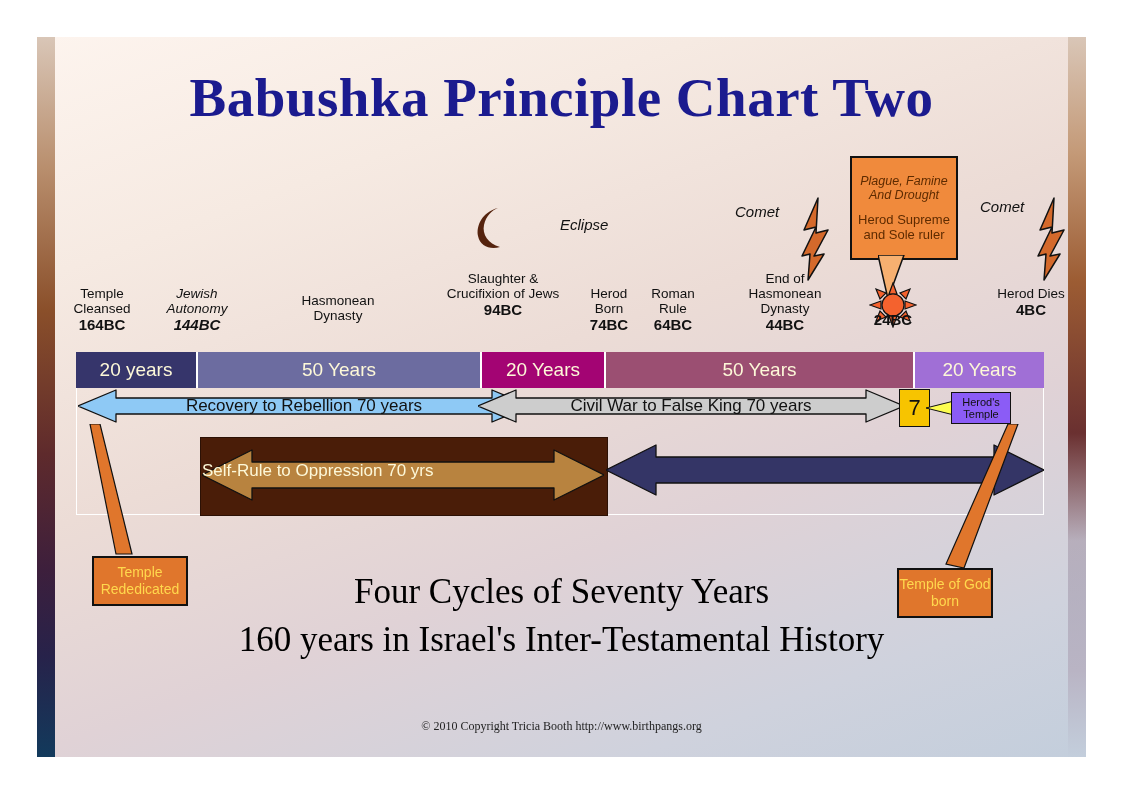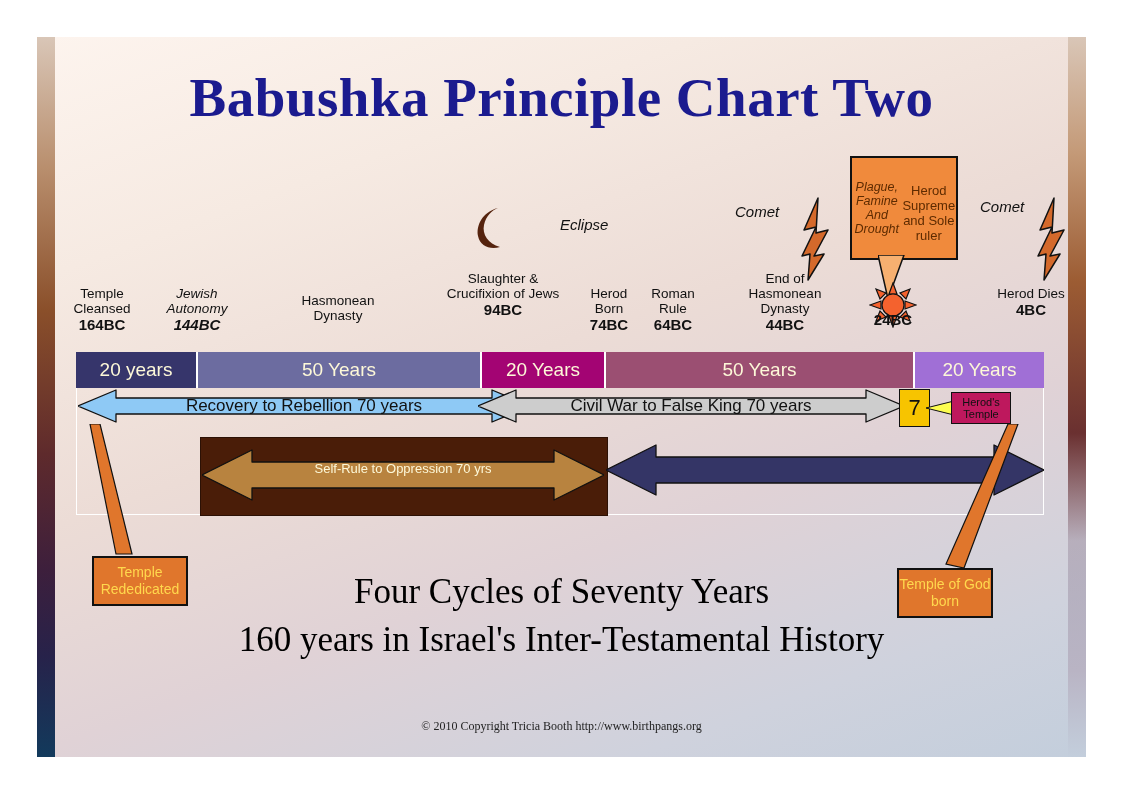--- a/index.html
+++ b/index.html
@@ -74,28 +74,28 @@
 
   
   .seven{
     position:absolute;background:#f7c400;border:1px solid #111;
     display:flex;align-items:center;justify-content:center;
     font-size:22px;color:#111;
   }
 
   
   .callout-yellow{
-    position:absolute;background:#be185d;border:1px solid #111;
+    position:absolute;background:#8b5cf6;border:1px solid #111;
     font-size:11px;line-height:12px;text-align:center;color:#111;
     display:flex;align-items:center;justify-content:center;
   }
   .callout-orange{
     position:absolute;background:#f08a3c;border:2px solid #111;
     color:#5e2b00;text-align:center;
-    display:flex;flex-direction:row;align-items:center;justify-content:center;
+    display:flex;flex-direction:column;align-items:center;justify-content:center;
   }
   .callout-orange .it{font-style:italic;font-size:12.5px;line-height:14px;}
   .callout-orange .rg{font-size:13px;line-height:15px;margin-top:10px;}
   .box-orange-bottom{
     position:absolute;background:#e0762c;border:2px solid #111;
     color:#ffd84d;font-size:14px;line-height:17px;text-align:center;
     display:flex;align-items:center;justify-content:center;
   }
 
   
@@ -223,21 +223,21 @@
 
   <div class="seven" style="left:899px;top:389px;width:29px;height:36px;">7</div>
   <svg style="position:absolute;left:926px;top:398px;" width="34" height="20" viewBox="0 0 34 20">
     <path d="M0 10 L32 2 L32 18 Z" fill="#fdfd50" stroke="#111" stroke-width="1"></path>
   </svg>
   <div class="callout-yellow" style="left:951px;top:392px;width:58px;height:30px;">Herod's Temple</div>
 
   <svg class="arrow-svg" style="left:202px;top:447px;" width="402" height="56" viewBox="0 0 402 56">
     <path d="M0 28 L50 3 L50 15 L352 15 L352 3 L402 28 L352 53 L352 41 L50 41 L50 53 Z" fill="#b8833f" stroke="#111" stroke-width="1.3" stroke-linejoin="round"></path>
   </svg>
-  <div style="position:absolute;left:202px;top:461px;width:402px;text-align:center;font-size:13px;color:#fdf8d8;">Self-Rule to Oppression 70 yrs</div>
+  <div style="position:absolute;left:202px;top:461px;width:402px;text-align:left;font-size:17px;color:#fdf8d8;">Self-Rule to Oppression 70 yrs</div>
 
   <svg class="arrow-svg" style="left:606px;top:442px;" width="438" height="56" viewBox="0 0 438 56">
     <path d="M0 28 L50 3 L50 15 L388 15 L388 3 L438 28 L388 53 L388 41 L50 41 L50 53 Z" fill="#343566" stroke="#111" stroke-width="1.3" stroke-linejoin="round"></path>
   </svg>
 
   <svg class="pointer" style="left:86px;top:424px;" width="70" height="134" viewBox="0 0 70 134">
     <path d="M4 0 L14 0 L46 130 L30 130 Z" fill="#e0762c" stroke="#111" stroke-width="1.2"></path>
   </svg>
   <div class="box-orange-bottom" style="left:92px;top:556px;width:92px;height:46px;">Temple Rededicated</div>
 

